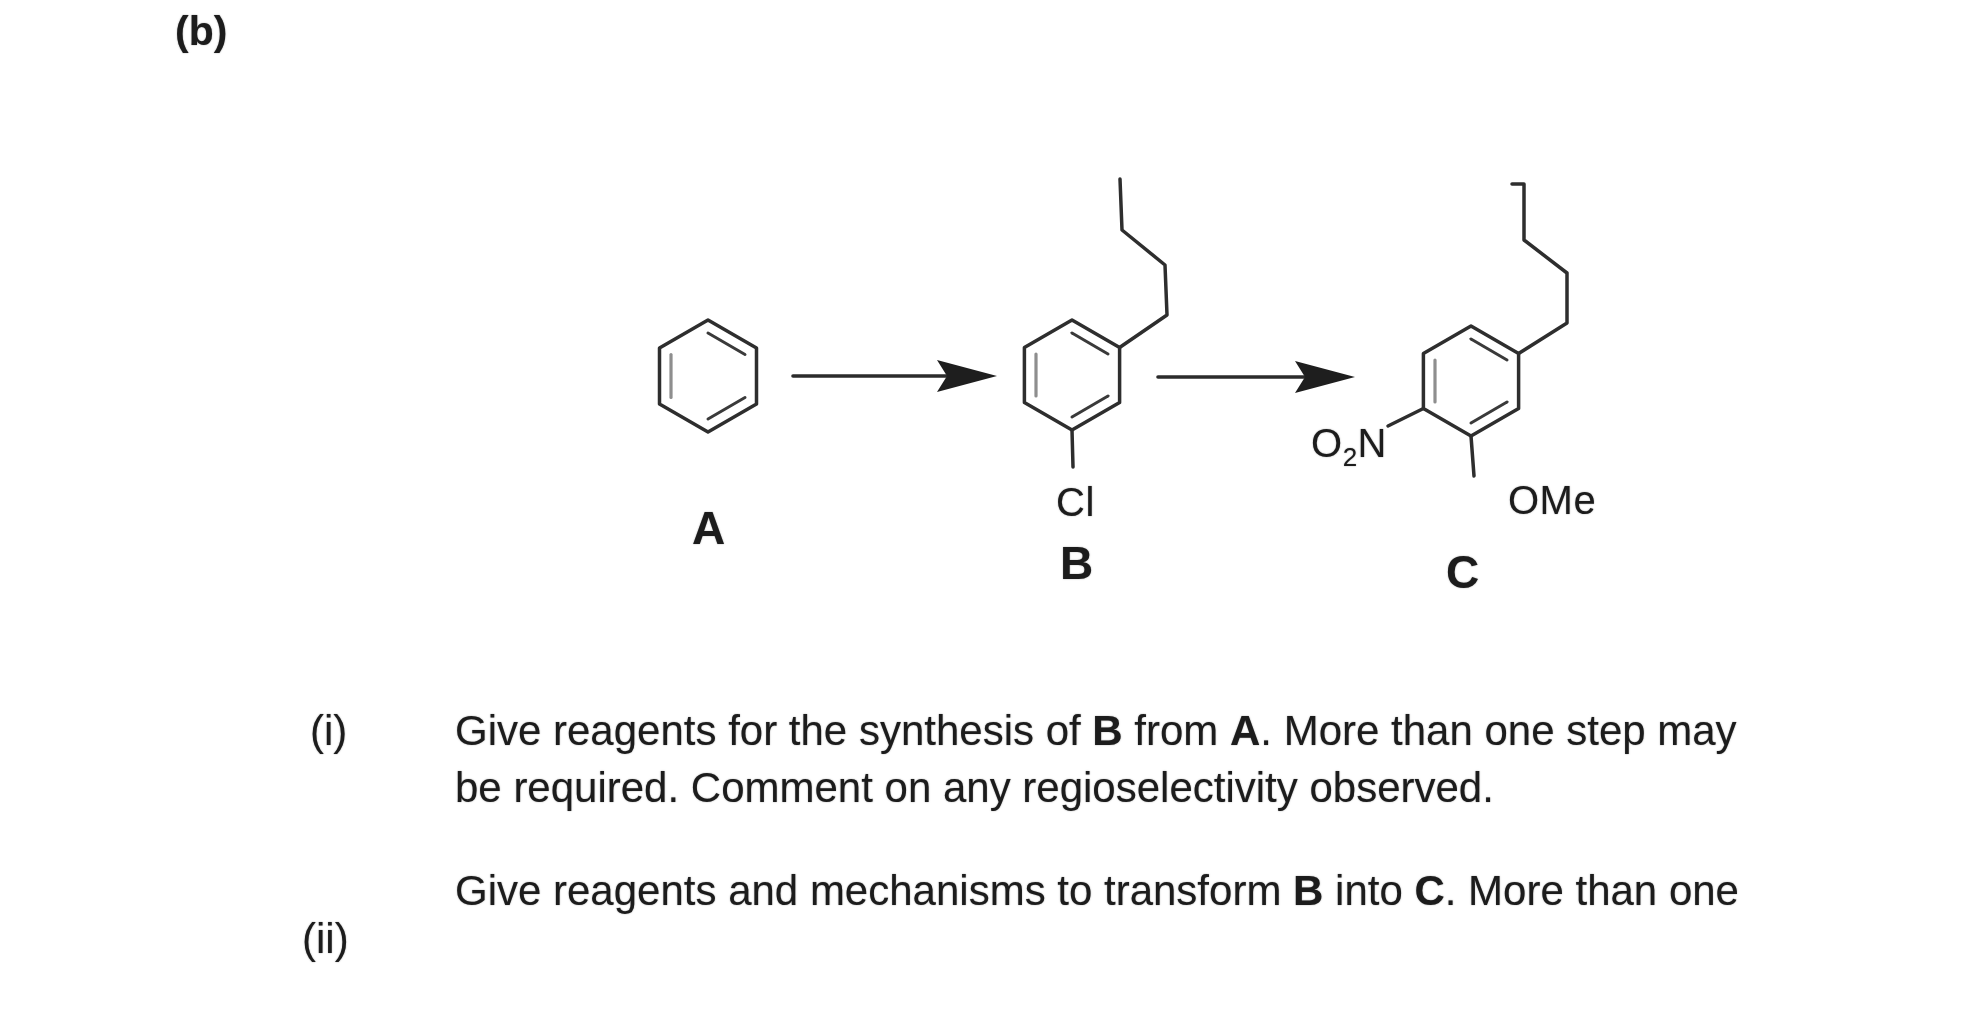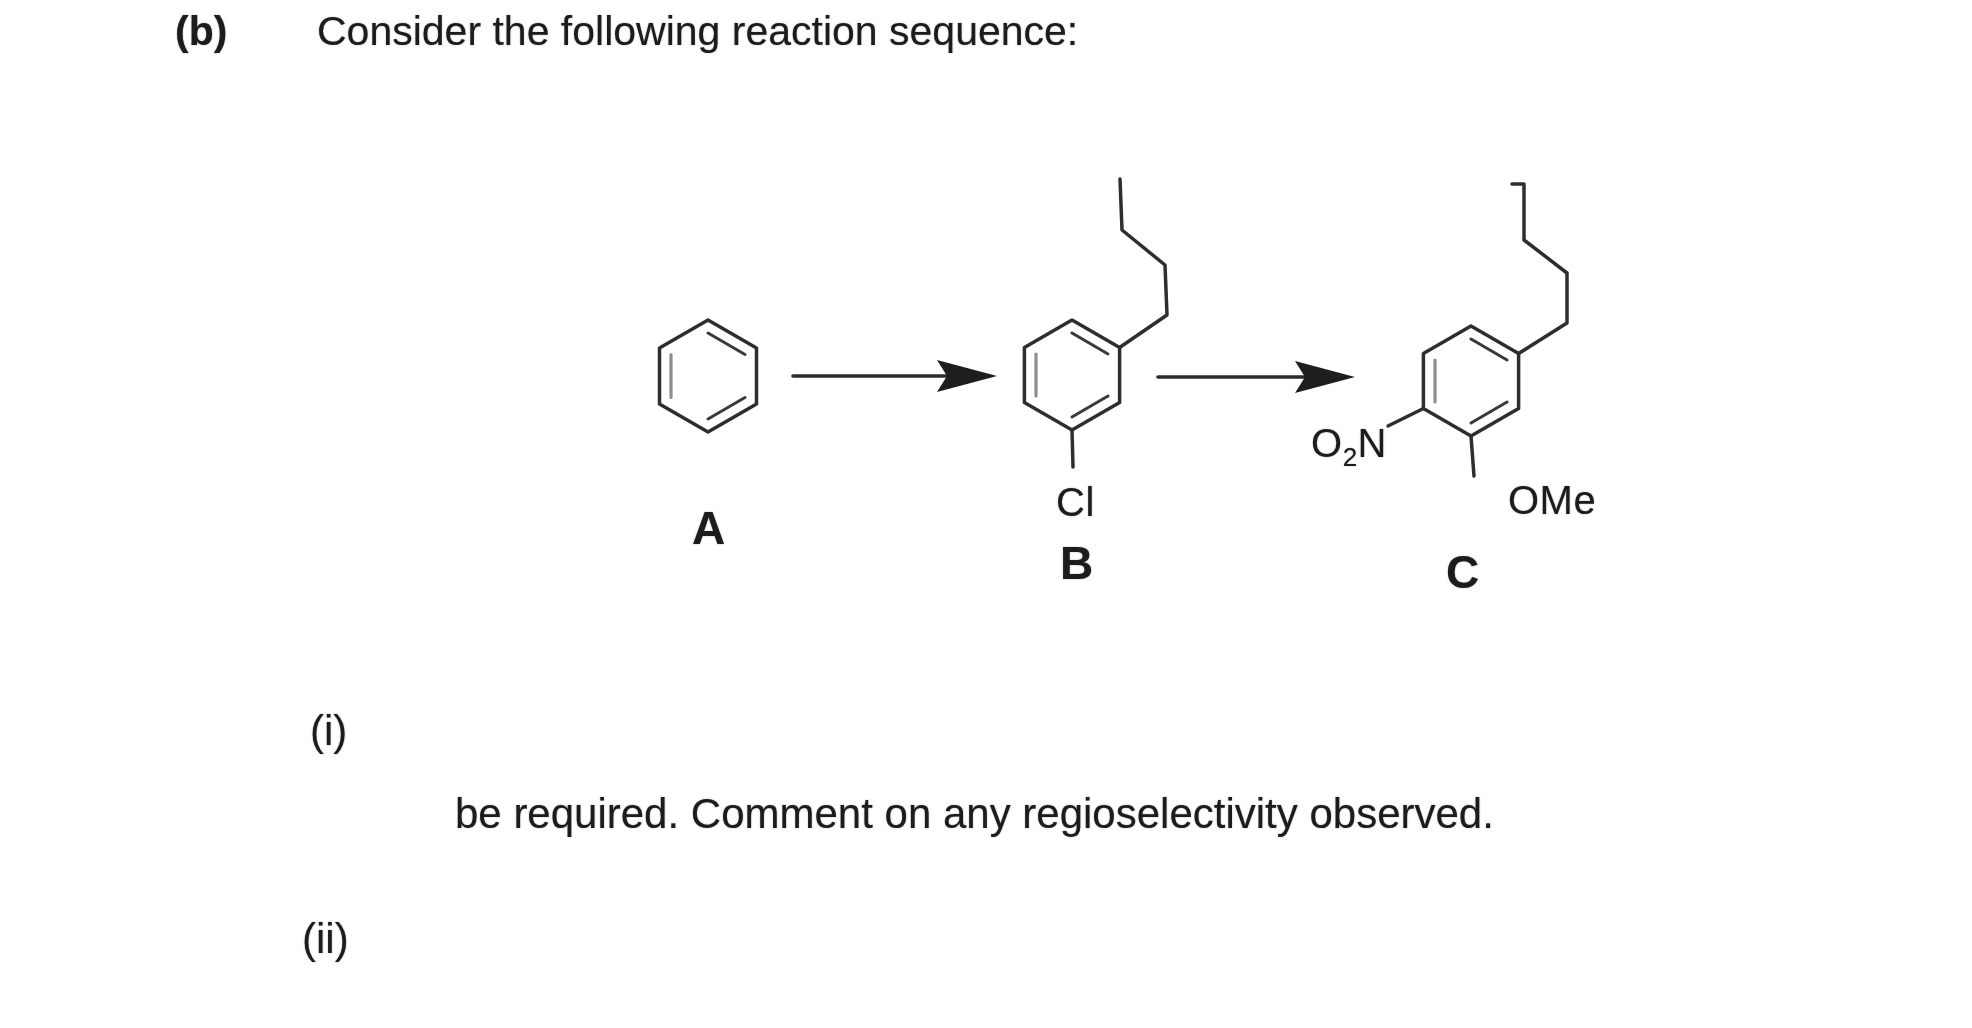--- a/index.html
+++ b/index.html
@@ -29,21 +29,20 @@
   .bond-inner-gray{stroke:#8e8e8e;stroke-width:3.2;fill:none;stroke-linecap:round;}
   .arrow-line{stroke:#2b2b2b;stroke-width:3.6;stroke-linecap:round;}
   .arrow-head{fill:#1e1e1e;stroke:none;}
 </style>
 </head>
 <body>
 
 <div class="page">
 
   <span class="txt hdr bold" style="left:175px;top:9px">(b)</span>
-  <span class="txt hdr" style="left:317px;top:9px">Consider the following reaction sequence:</span>
 
   <svg class="scheme" viewBox="0 0 1972 1028">
     <g>
       <polygon class="bond" points="708,320 756.5,348 756.5,404 708,432 659.5,404 659.5,348"></polygon>
       <line class="bond-inner" x1="708" y1="333" x2="745" y2="354.5"></line>
       <line class="bond-inner" x1="745" y1="397.5" x2="708" y2="419"></line>
       <line class="bond-inner-gray" x1="671" y1="354.5" x2="671" y2="397.5"></line>
     </g>
 
     <g>
@@ -80,17 +79,19 @@
 
   <span class="txt chem" style="left:1311px;top:421px"><span>O</span><sub>2</sub><span>N</span></span>
 
   <span class="txt chem" style="left:1508px;top:478px">OMe</span>
 
   <span class="txt abc" style="left:692px;top:503px">A</span>
   <span class="txt abc" style="left:1060px;top:538px">B</span>
   <span class="txt abc" style="left:1446px;top:547px">C</span>
 
   <span class="txt body-txt" style="left:310px;top:708px">(i)</span>
-  <div class="txt body-txt" style="left:455px;top:791px">be required. Comment on any regioselectivity observed.</div>
+  <div class="txt body-txt" style="left:455px;top:708px"><span>Give reagents for the synthesis of </span><span class="bold">B</span><span> from </span><span class="bold">A</span><span>. More than one step may</span></div>
+  <div class="txt body-txt" style="left:455px;top:765px">be required. Comment on any regioselectivity observed.</div>
 
   <span class="txt body-txt" style="left:302px;top:916px">(ii)</span>
+  <div class="txt body-txt" style="left:455px;top:868px"><span>Give reagents and mechanisms to transform </span><span class="bold">B</span><span> into </span><span class="bold">C</span><span>. More than one</span></div>
 
 </div>
 
 </body></html>

